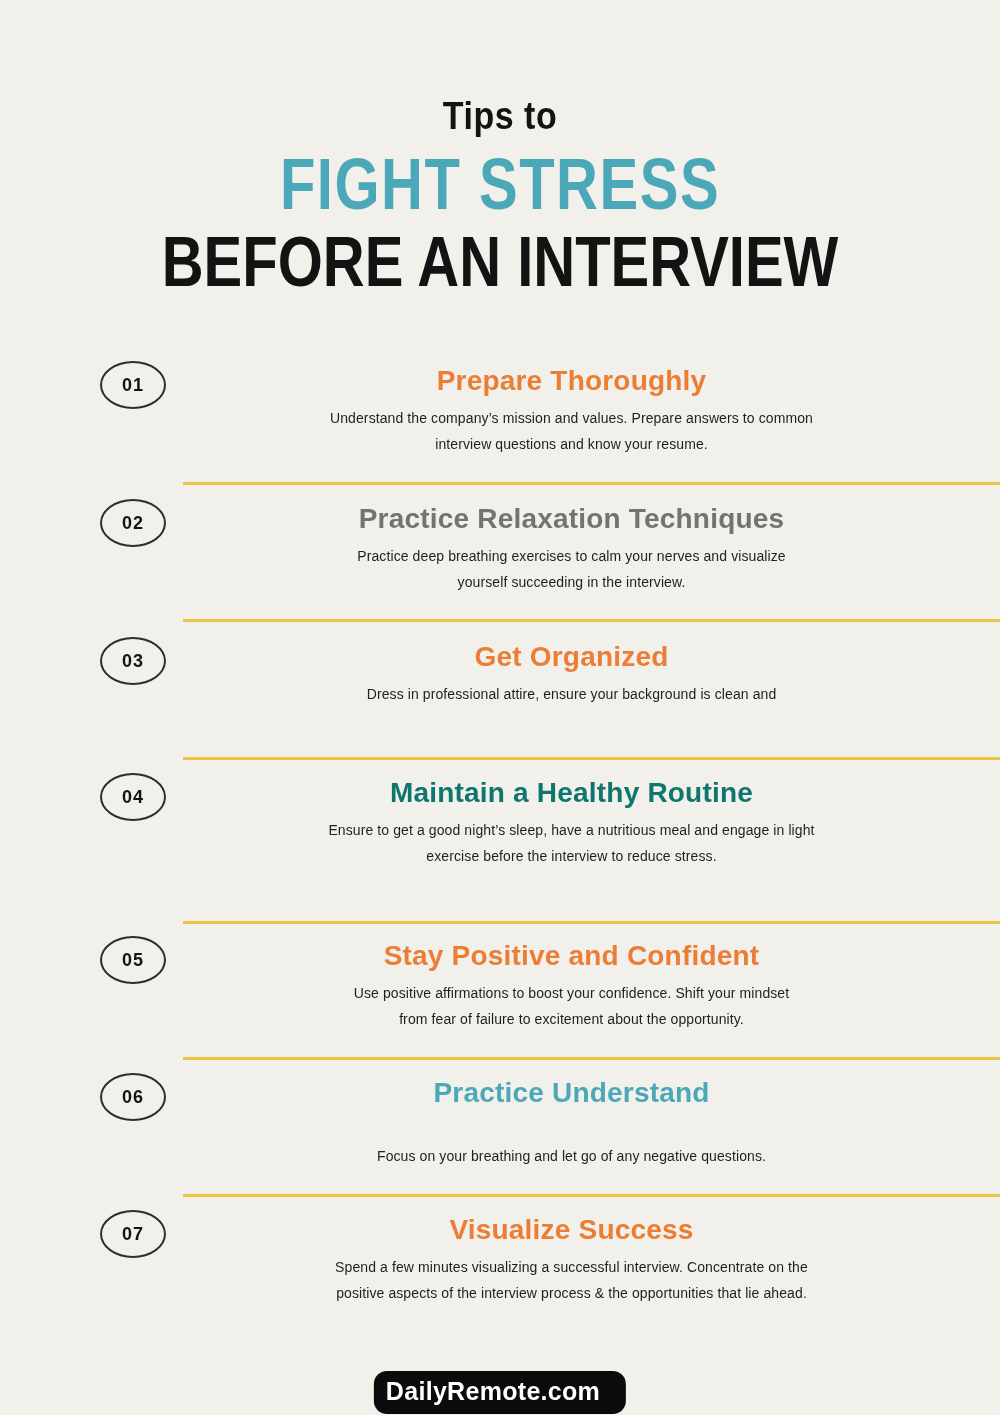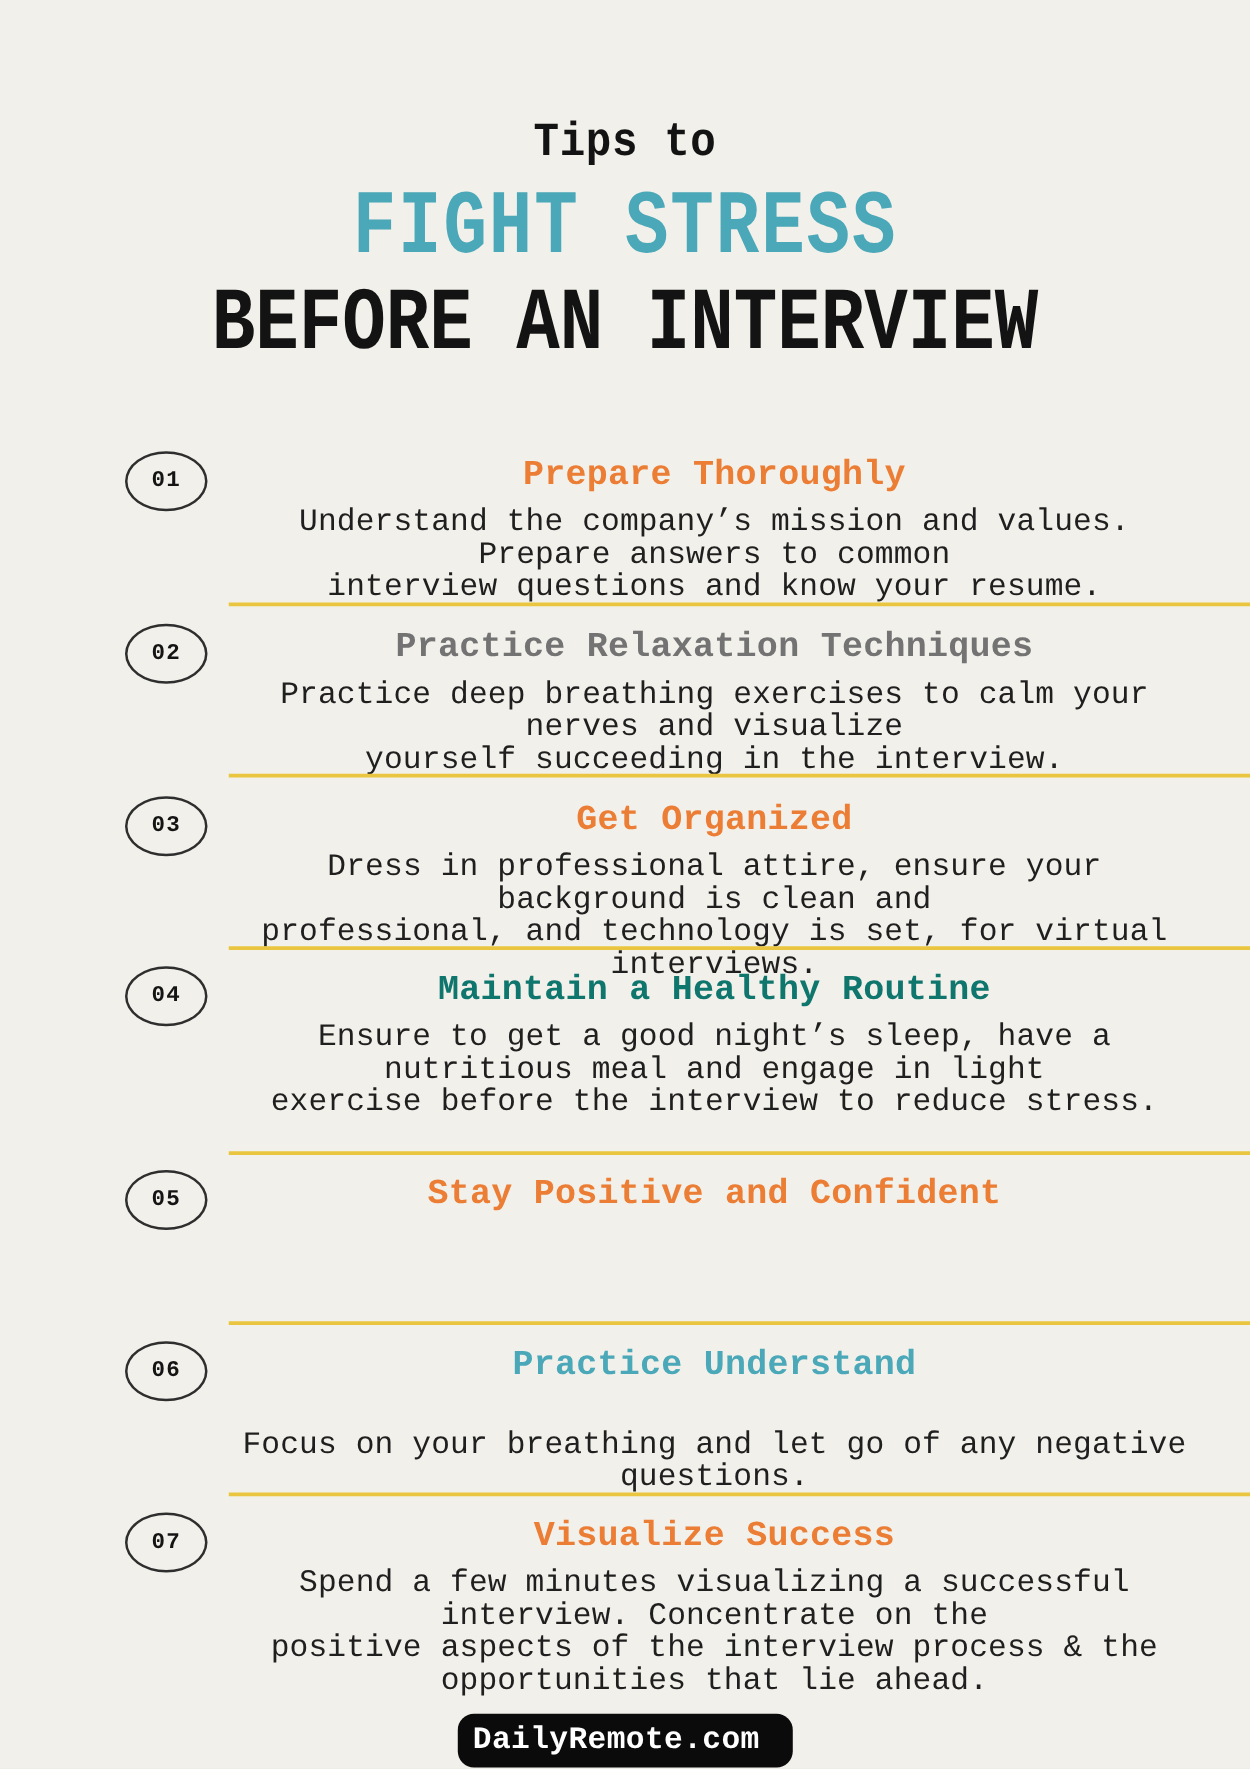--- a/index.html
+++ b/index.html
@@ -1,20 +1,20 @@
 <!DOCTYPE html>
 <html><head>
 <meta charset="utf-8">
 <style>
   html,body{margin:0;padding:0;background:#e8e6e1;}
   .page{
     position:relative;
     width:1000px;height:1415px;
     margin:0 auto;
-    font-family:Liberation Mono, monospace;
+    font-family:Liberation Sans, sans-serif;
     overflow:hidden;
   }
   
   .title-pre{
     position:absolute;top:94px;left:0;width:100%;
     text-align:center;font-size:34px;font-weight:800;color:#131313;
     transform:scaleY(1.12);transform-origin:top center;letter-spacing:.5px;
   }
   .title-main{
     position:absolute;top:148px;left:0;width:100%;
@@ -37,21 +37,21 @@
     display:flex;align-items:center;justify-content:center;
     font-size:18px;font-weight:700;letter-spacing:1px;color:#141414;
     background:transparent;
   }
   .content{margin-left:83px;}
   .tip-title{
     font-size:28px;font-weight:700;letter-spacing:.2px;
     line-height:30px;margin:0 0 9px 0;
   }
   .tip-desc{
-    font-size:25px;line-height:26px;color:#1f1f1f;letter-spacing:.1px;
+    font-size:14px;line-height:26px;color:#1f1f1f;letter-spacing:.1px;
   }
   
   .divider{position:absolute;left:183px;right:0;height:3px;}
   .d1{top:482px}.d2{top:619px}.d3{top:757px}
   .d4{top:921px}.d5{top:1057px}.d6{top:1194px}
   
   .footer{
     position:absolute;top:1371px;left:50%;transform:translateX(-50%);
     background:#0b0b0b;color:#ffffff;
     font-size:25px;font-weight:700;letter-spacing:.3px;
@@ -86,40 +86,41 @@
       <div class="tip-desc"><span>Practice deep breathing exercises to calm your nerves and visualize</span><br><span>yourself succeeding in the interview.</span></div>
     </div>
   </div>
 
   <div class="tip t3">
     <div class="circle">
         <span>03</span>
       </div>
     <div class="content">
       <div class="tip-title" style="color: rgb(235, 125, 53);">Get Organized</div>
-      <div class="tip-desc"><span>Dress in professional attire, ensure your background is clean and</span><br><span>professional, and technology is set, for virtual interviews.</span></div>
+      <div class="tip-desc"><span>Dress in professional attire, ensure your background is clean and</span><br></div>
     </div>
   </div>
 
   <div class="tip t4">
     <div class="circle">
         <span>04</span>
       </div>
     <div class="content">
       <div class="tip-title" style="color: #0f766e;">Maintain a Healthy Routine</div>
       <div class="tip-desc"><span>Ensure to get a good night’s sleep, have a nutritious meal and engage in light</span><br><span>exercise before the interview to reduce stress.</span></div>
     </div>
   </div>
 
   <div class="tip t5">
     <div class="circle">
         <span>05</span>
       </div>
     <div class="content">
       <div class="tip-title" style="color: rgb(235, 125, 53);">Stay Positive and Confident</div>
+      <div class="tip-desc"><span>Use positive affirmations to boost your confidence. Shift your mindset</span><br><span>from fear of failure to excitement about the opportunity.</span></div>
     </div>
   </div>
 
   <div class="tip t6">
     <div class="circle">
         <span>06</span>
       </div>
     <div class="content">
       <div class="tip-title" style="color: rgb(75, 168, 184);">Practice Understand</div>
       <div class="tip-desc"><br><span>Focus on your breathing and let go of any negative questions.</span></div>

